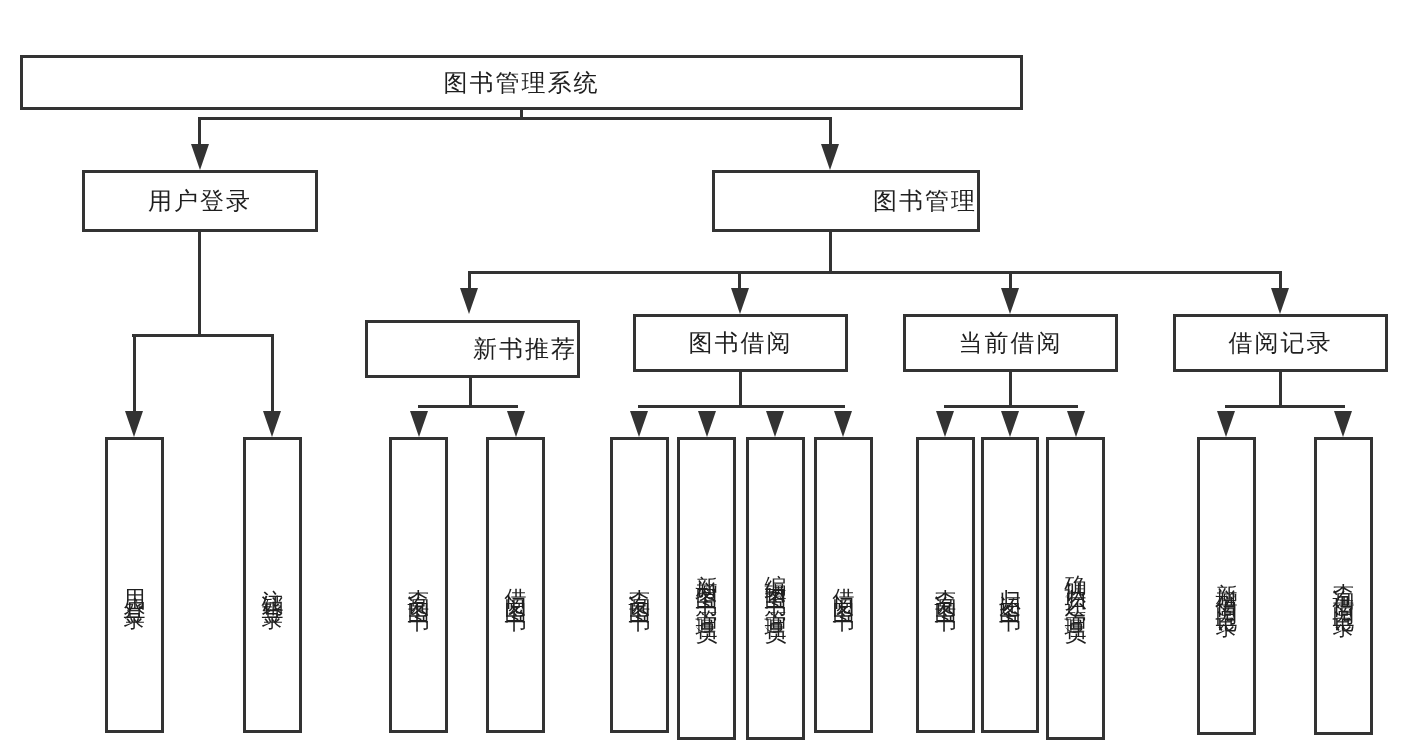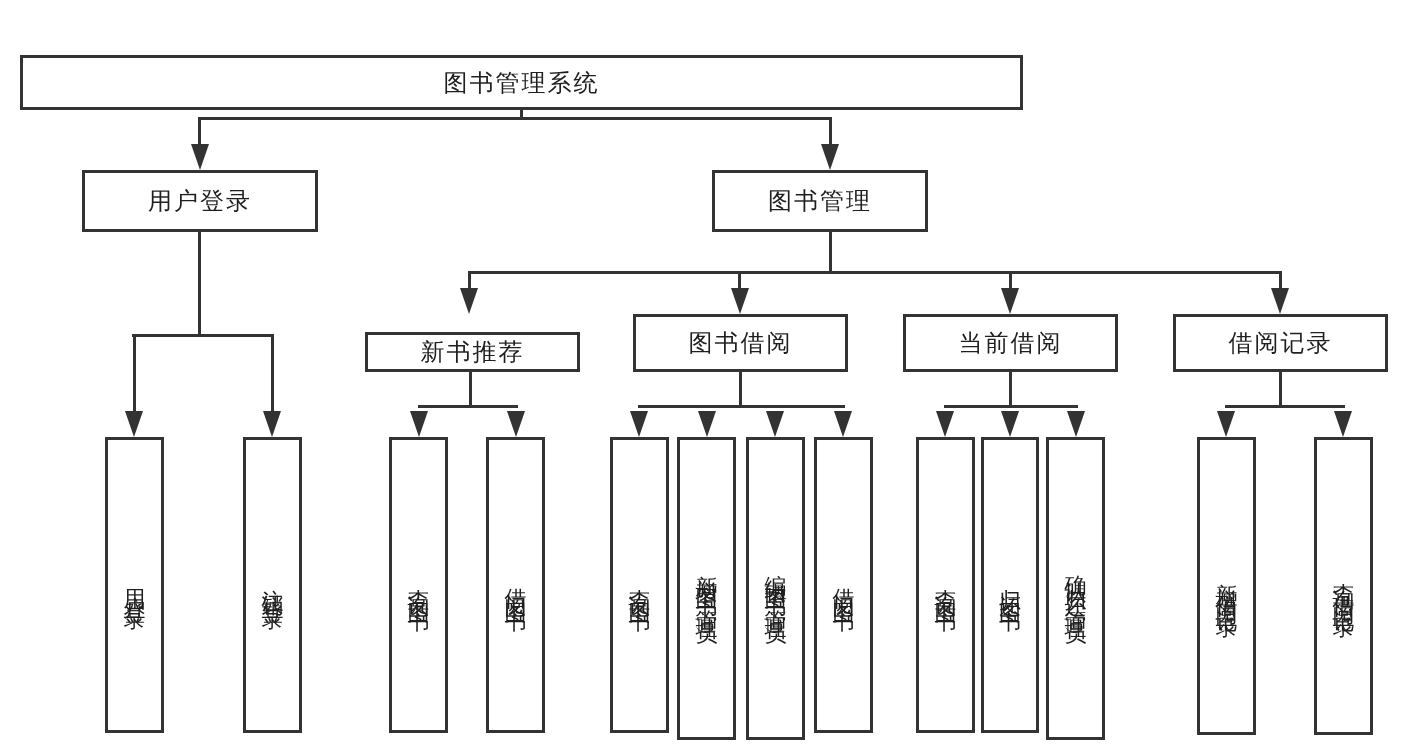--- a/index.html
+++ b/index.html
@@ -83,25 +83,25 @@
   <div class="arrow" style="left:1217px;top:411px;"></div>
   <div class="arrow" style="left:1334px;top:411px;"></div>
 
   <div class="box h-label" style="left:20px;top:13px;width:1003px;height:55px;margin-top:42px;">
     <span>图书管理系统</span>
   </div>
 
   <div class="box h-label" style="left:82px;top:170px;width:236px;height:62px;">
     <span>用户登录</span>
   </div>
-  <div class="box h-label" style="left:712px;top:170px;width:216px;height:62px;">
+  <div class="box h-label" style="left:712px;top:170px;width:268px;height:62px;justify-content:flex-end;">
     <span>图书管理</span>
   </div>
 
-  <div class="box h-label" style="left:365px;top:332px;width:215px;height:40px;">
+  <div class="box h-label" style="left:365px;top:320px;width:215px;height:58px;justify-content:flex-end;">
     <span>新书推荐</span>
   </div>
   <div class="box h-label" style="left:633px;top:314px;width:215px;height:58px;">
     <span>图书借阅</span>
   </div>
   <div class="box h-label" style="left:1173px;top:314px;width:215px;height:58px;">
     <span>借阅记录</span>
   </div>
   <div class="box h-label" style="left:903px;top:314px;width:215px;height:58px;">
     <span>当前借阅</span>

